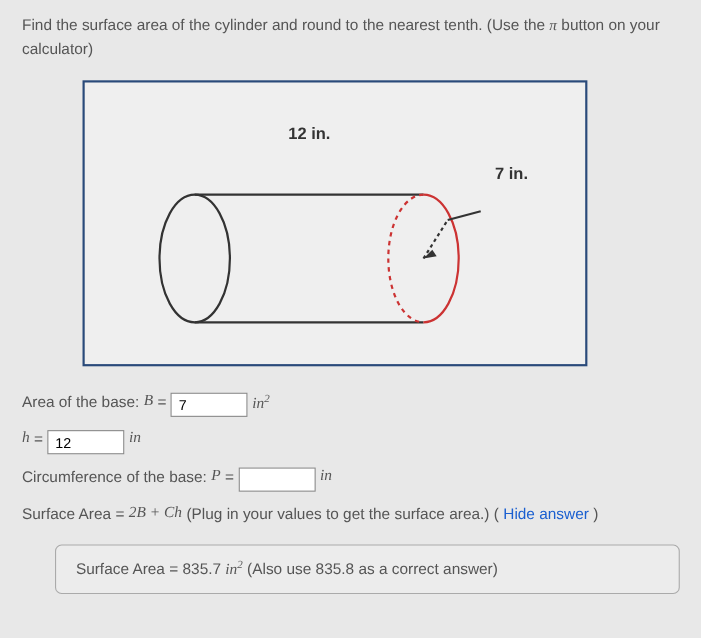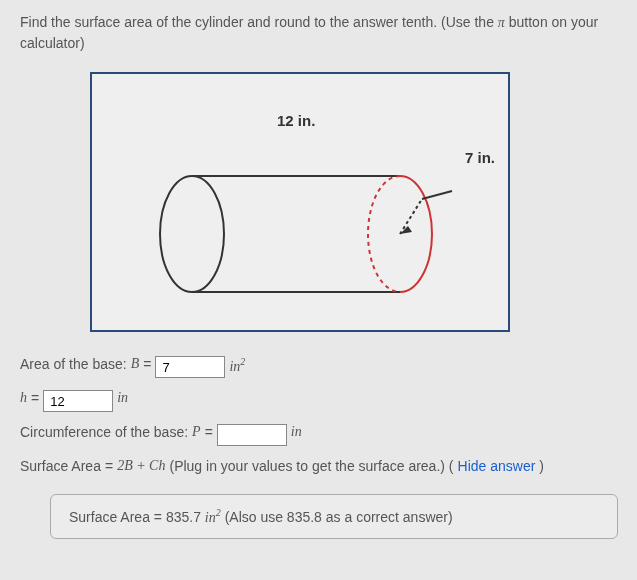--- a/index.html
+++ b/index.html
@@ -10,25 +10,25 @@
       font-family: Arial, sans-serif;
       color: #555;
       padding: 12px 20px;
       font-size: 14px;
       position: relative;
       overflow: hidden;
     }
     .question { line-height: 1.5; margin-bottom: 18px; }
     .pi { font-family: 'Times New Roman', serif; font-style: italic; }
     .figure-box {
-      width: 420px;
+      width: 459px;
       height: 260px;
       border: 2px solid #2a4a7a;
       background: #efefef;
-      margin-left: 70px;
+      margin-left: 55px;
       position: relative;
       margin-bottom: 24px;
     }
     .len-label { position: absolute; font-weight: bold; color: #333; font-size: 15px; }
     .cyl { position: absolute; left: 60px; top: 95px; }
     .fields { display: flex; flex-direction: column; gap: 12px; }
     .field-row { display: flex; align-items: flex-start; gap: 4px; }
     .math { font-family: 'Times New Roman', serif; font-style: italic; }
     .sup { font-size: 10px; vertical-align: super; }
     input[type="text"] {
@@ -47,21 +47,21 @@
       margin-top: 8px;
       margin-left: 30px;
       width: 568px;
       background: #ececec;
     }
   </style>
 </head>
 <body>
 
 <div class="question">
-  <span>Find the surface area of the cylinder and round to the answer tenth. (Use the </span><span class="pi">π</span><span> button on your calculator)</span>
+  <span>Find the surface area of the cylinder and round to the nearest tenth. (Use the </span><span class="pi">π</span><span> button on your calculator)</span>
 </div>
 
 <div class="figure-box">
   <span class="len-label" style="left:185px; top:38px;">12 in.</span>
   <span class="len-label" style="left:373px; top:75px;">7 in.</span>
   <svg class="cyl" width="320" height="160">
     <ellipse cx="40" cy="65" rx="32" ry="58" fill="none" stroke="#333" stroke-width="2"></ellipse>
     <line x1="40" y1="7" x2="248" y2="7" stroke="#333" stroke-width="2"></line>
     <line x1="40" y1="123" x2="248" y2="123" stroke="#333" stroke-width="2"></line>
     <path d="M 248 7 A 32 58 0 0 1 248 123" fill="none" stroke="#c33" stroke-width="2"></path>

